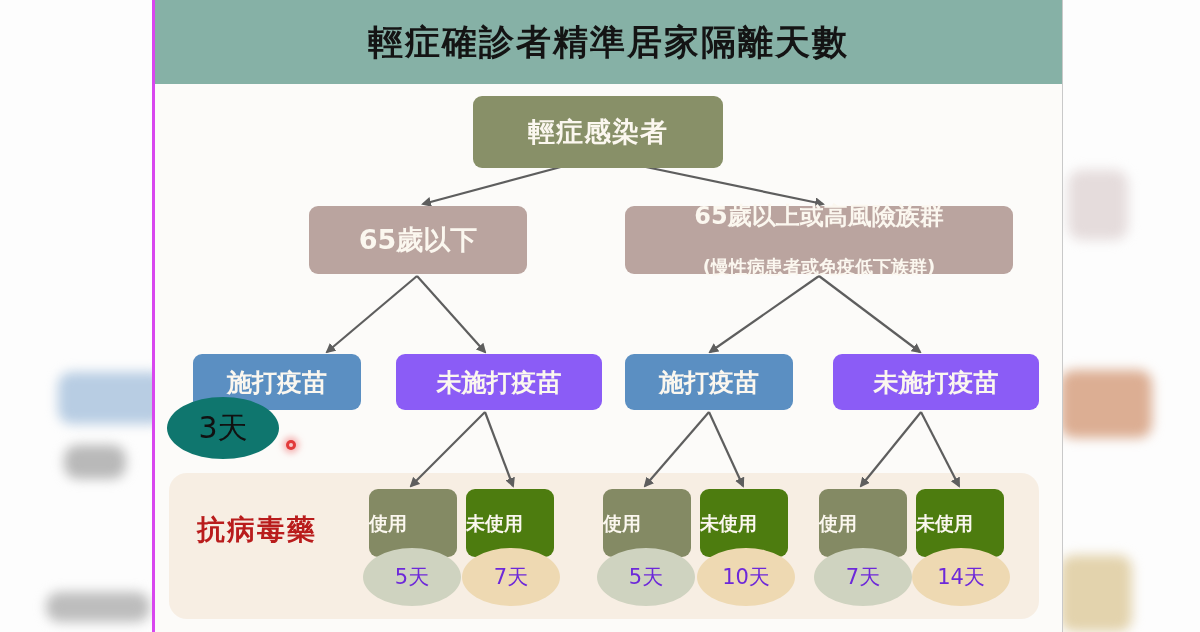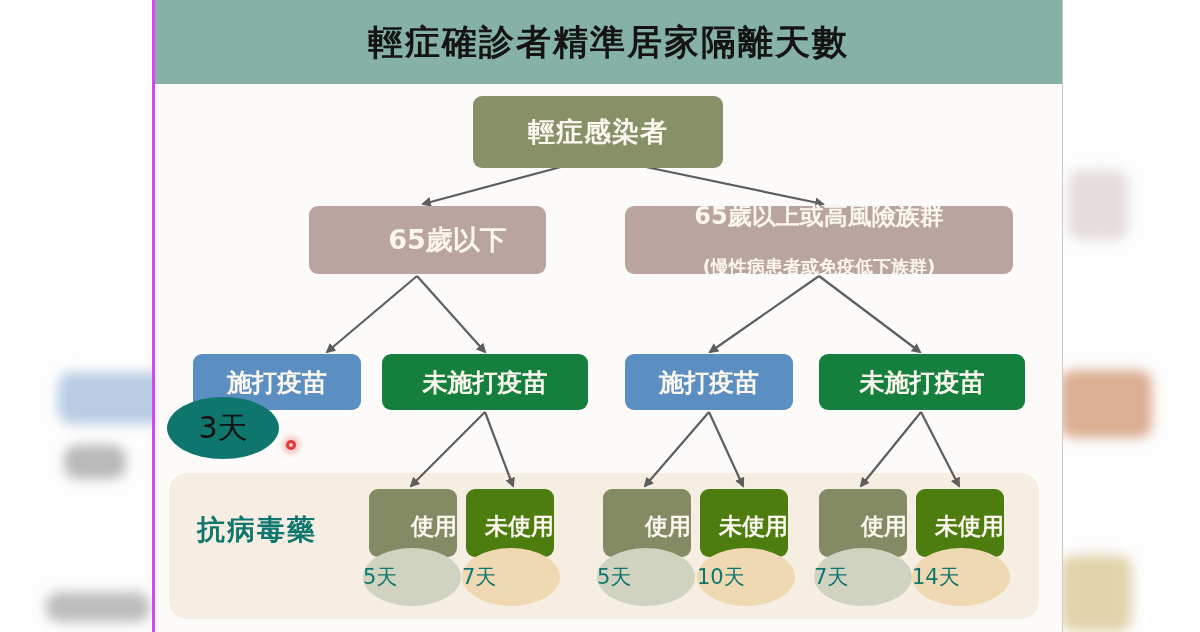--- a/index.html
+++ b/index.html
@@ -4,39 +4,39 @@
 <style>
   html,body{margin:0;padding:0;}
   body{width:1200px;height:632px;position:relative;overflow:hidden;background:#fdfdfd;font-family:"DejaVu Sans","Liberation Sans",sans-serif;}
   .blur-side{position:absolute;filter:blur(6px);border-radius:14px;}
   .slide{position:absolute;left:152px;top:0;width:907px;height:632px;background:#fcfbf9;border-left:3px solid #d946ef;border-right:1px solid #c9c9c9;overflow:hidden;}
   .title-bar{position:absolute;left:0;top:0;width:907px;height:84px;background:#86b1a6;display:flex;align-items:center;justify-content:center;}
   .title-bar span{font-size:35px;font-weight:bold;color:#141414;letter-spacing:2px;}
   .box{position:absolute;border-radius:9px;display:flex;flex-direction:column;align-items:center;justify-content:center;color:#fbf7ef;font-weight:bold;text-align:center;}
   .root{left:318px;top:96px;width:250px;height:72px;background:#889068;font-size:27px;letter-spacing:1px;}
   .age{background:#baa49f;}
-  .age-under{left:154px;top:206px;width:197px;height:68px;font-size:27px;padding-left:40px;}
+  .age-under{left:154px;top:206px;width:218px;height:68px;font-size:27px;}
   .age-over{left:470px;top:206px;width:388px;height:68px;gap:24px;}
   .age-over .l1{font-size:24px;line-height:30px;}
   .age-over .l2{font-size:18px;line-height:24px;}
   .vax{background:#5b8fc2;font-size:25px;justify-content:center;}
-  .novax{background:#15803d;font-size:25px;}
+  .novax{background:#8b5cf6;font-size:25px;margin-left:14px;}
   .v1{left:38px;top:354px;width:168px;height:56px;}
   .n1{left:227px;top:354px;width:206px;height:56px;}
   .v2{left:470px;top:354px;width:168px;height:56px;}
   .n2{left:664px;top:354px;width:206px;height:56px;}
   .bubble-3d{position:absolute;left:12px;top:397px;width:112px;height:62px;border-radius:50%;background:#0f766e;display:flex;align-items:center;justify-content:center;font-size:30px;color:#111;}
   .cursor-dot{position:absolute;left:131px;top:440px;width:10px;height:10px;border-radius:50%;background:#e23a3a;box-shadow:0 0 6px 3px rgba(240,120,120,0.55);}
   .cursor-dot::after{content:"";position:absolute;left:3px;top:3px;width:4px;height:4px;border-radius:50%;background:#f6c9c9;}
   .panel{position:absolute;left:14px;top:473px;width:870px;height:146px;background:#f7eee3;border-radius:18px;}
-  .panel-label{position:absolute;left:22px;top:509px;width:160px;font-size:28px;font-weight:bold;color:#0f766e;text-align:center;line-height:42px;letter-spacing:2px;}
-  .use{position:absolute;width:88px;height:68px;border-radius:9px;display:flex;align-items:flex-start;justify-content:flex-end;padding-top:22px;box-sizing:border-box;color:#fbf7ef;font-size:23px;font-weight:bold;}
+  .panel-label{position:absolute;left:22px;top:509px;width:160px;font-size:28px;font-weight:bold;color:#b91c1c;text-align:center;line-height:42px;letter-spacing:2px;}
+  .use{position:absolute;width:88px;height:68px;border-radius:9px;display:flex;align-items:flex-start;justify-content:flex-start;padding-top:22px;box-sizing:border-box;color:#fbf7ef;font-size:19px;font-weight:bold;}
   .use.yes{background:#848a64;}
   .use.no{background:#4d7c0f;}
-  .days{position:absolute;width:98px;height:58px;border-radius:50%;display:flex;align-items:center;font-size:21px;color:#0f766e;}
+  .days{position:absolute;width:98px;height:58px;border-radius:50%;display:flex;align-items:center;justify-content:center;font-size:21px;color:#6d28d9;}
   .days.yes{background:#cfd3c0;}
   .days.no{background:#eed9b2;}
   svg.arrows{position:absolute;left:0;top:0;width:907px;height:632px;pointer-events:none;}
 </style>
 </head>
 <body>
 
 <div class="blur-side" style="left:58px;top:372px;width:110px;height:52px;background:#b8cde3;"></div>
 <div class="blur-side" style="left:64px;top:445px;width:62px;height:34px;background:#b9b9b9;"></div>
 <div class="blur-side" style="left:46px;top:592px;width:104px;height:30px;background:#bdbdbd;"></div>

